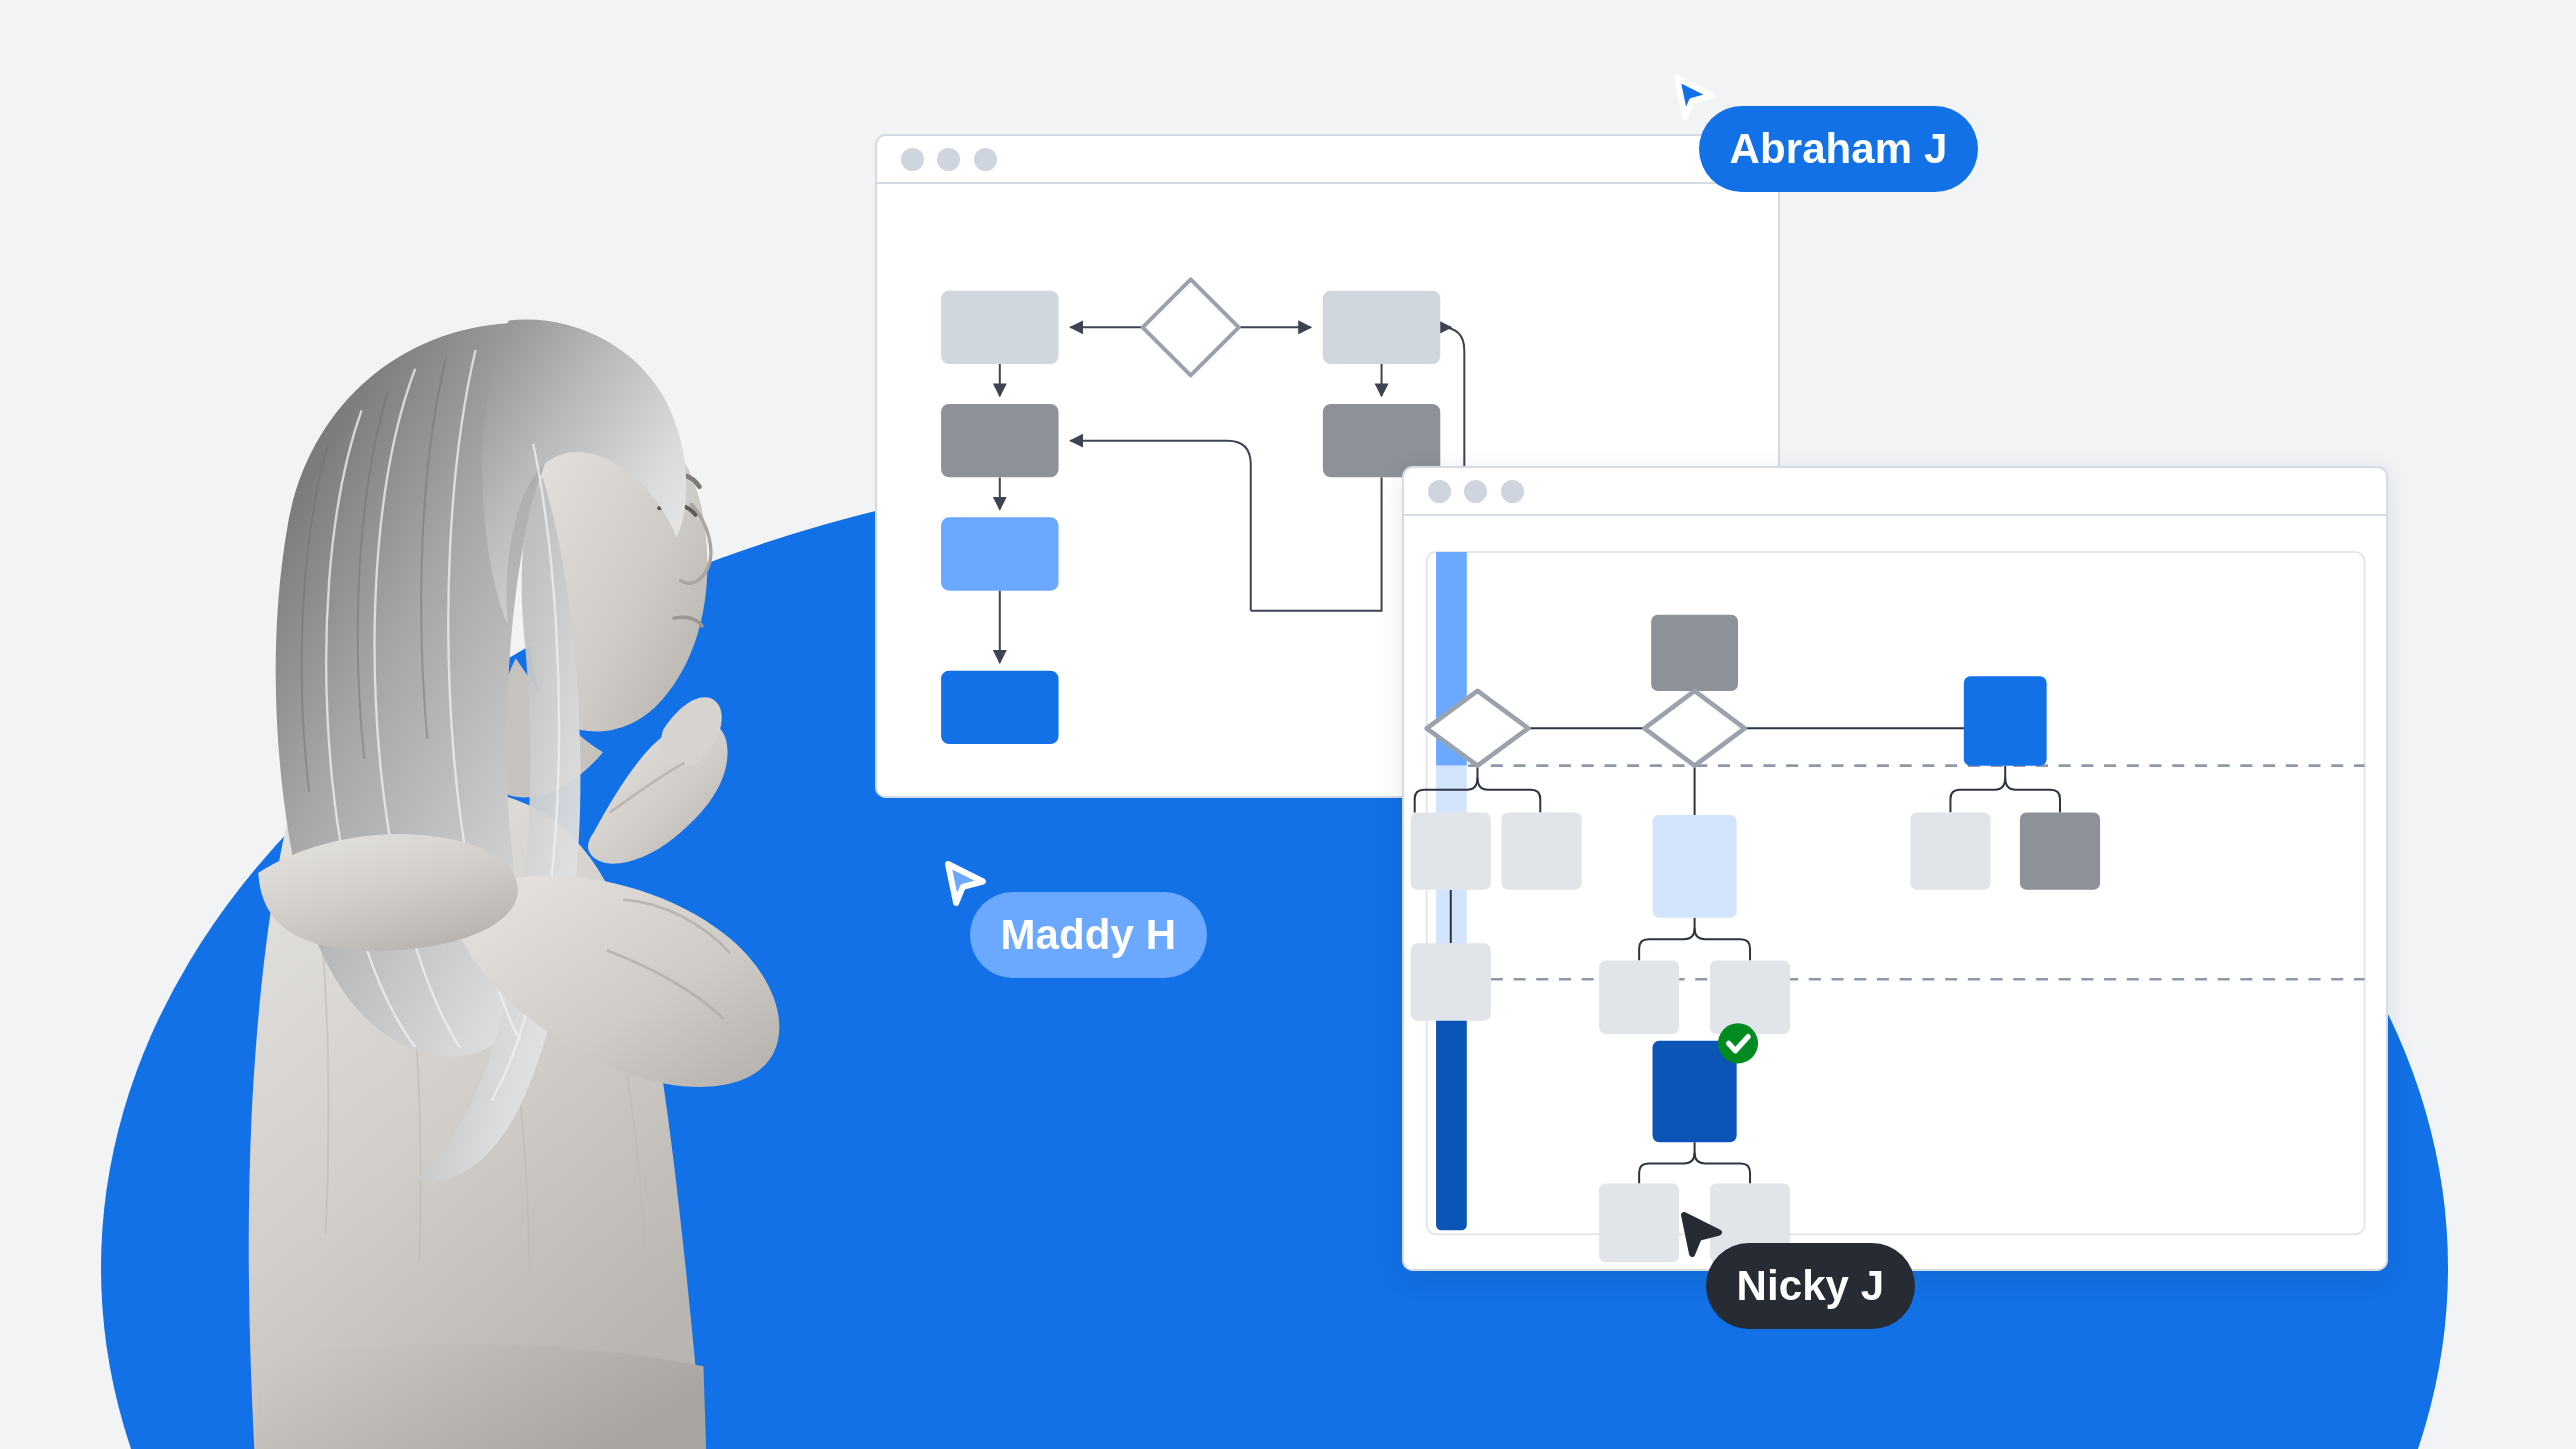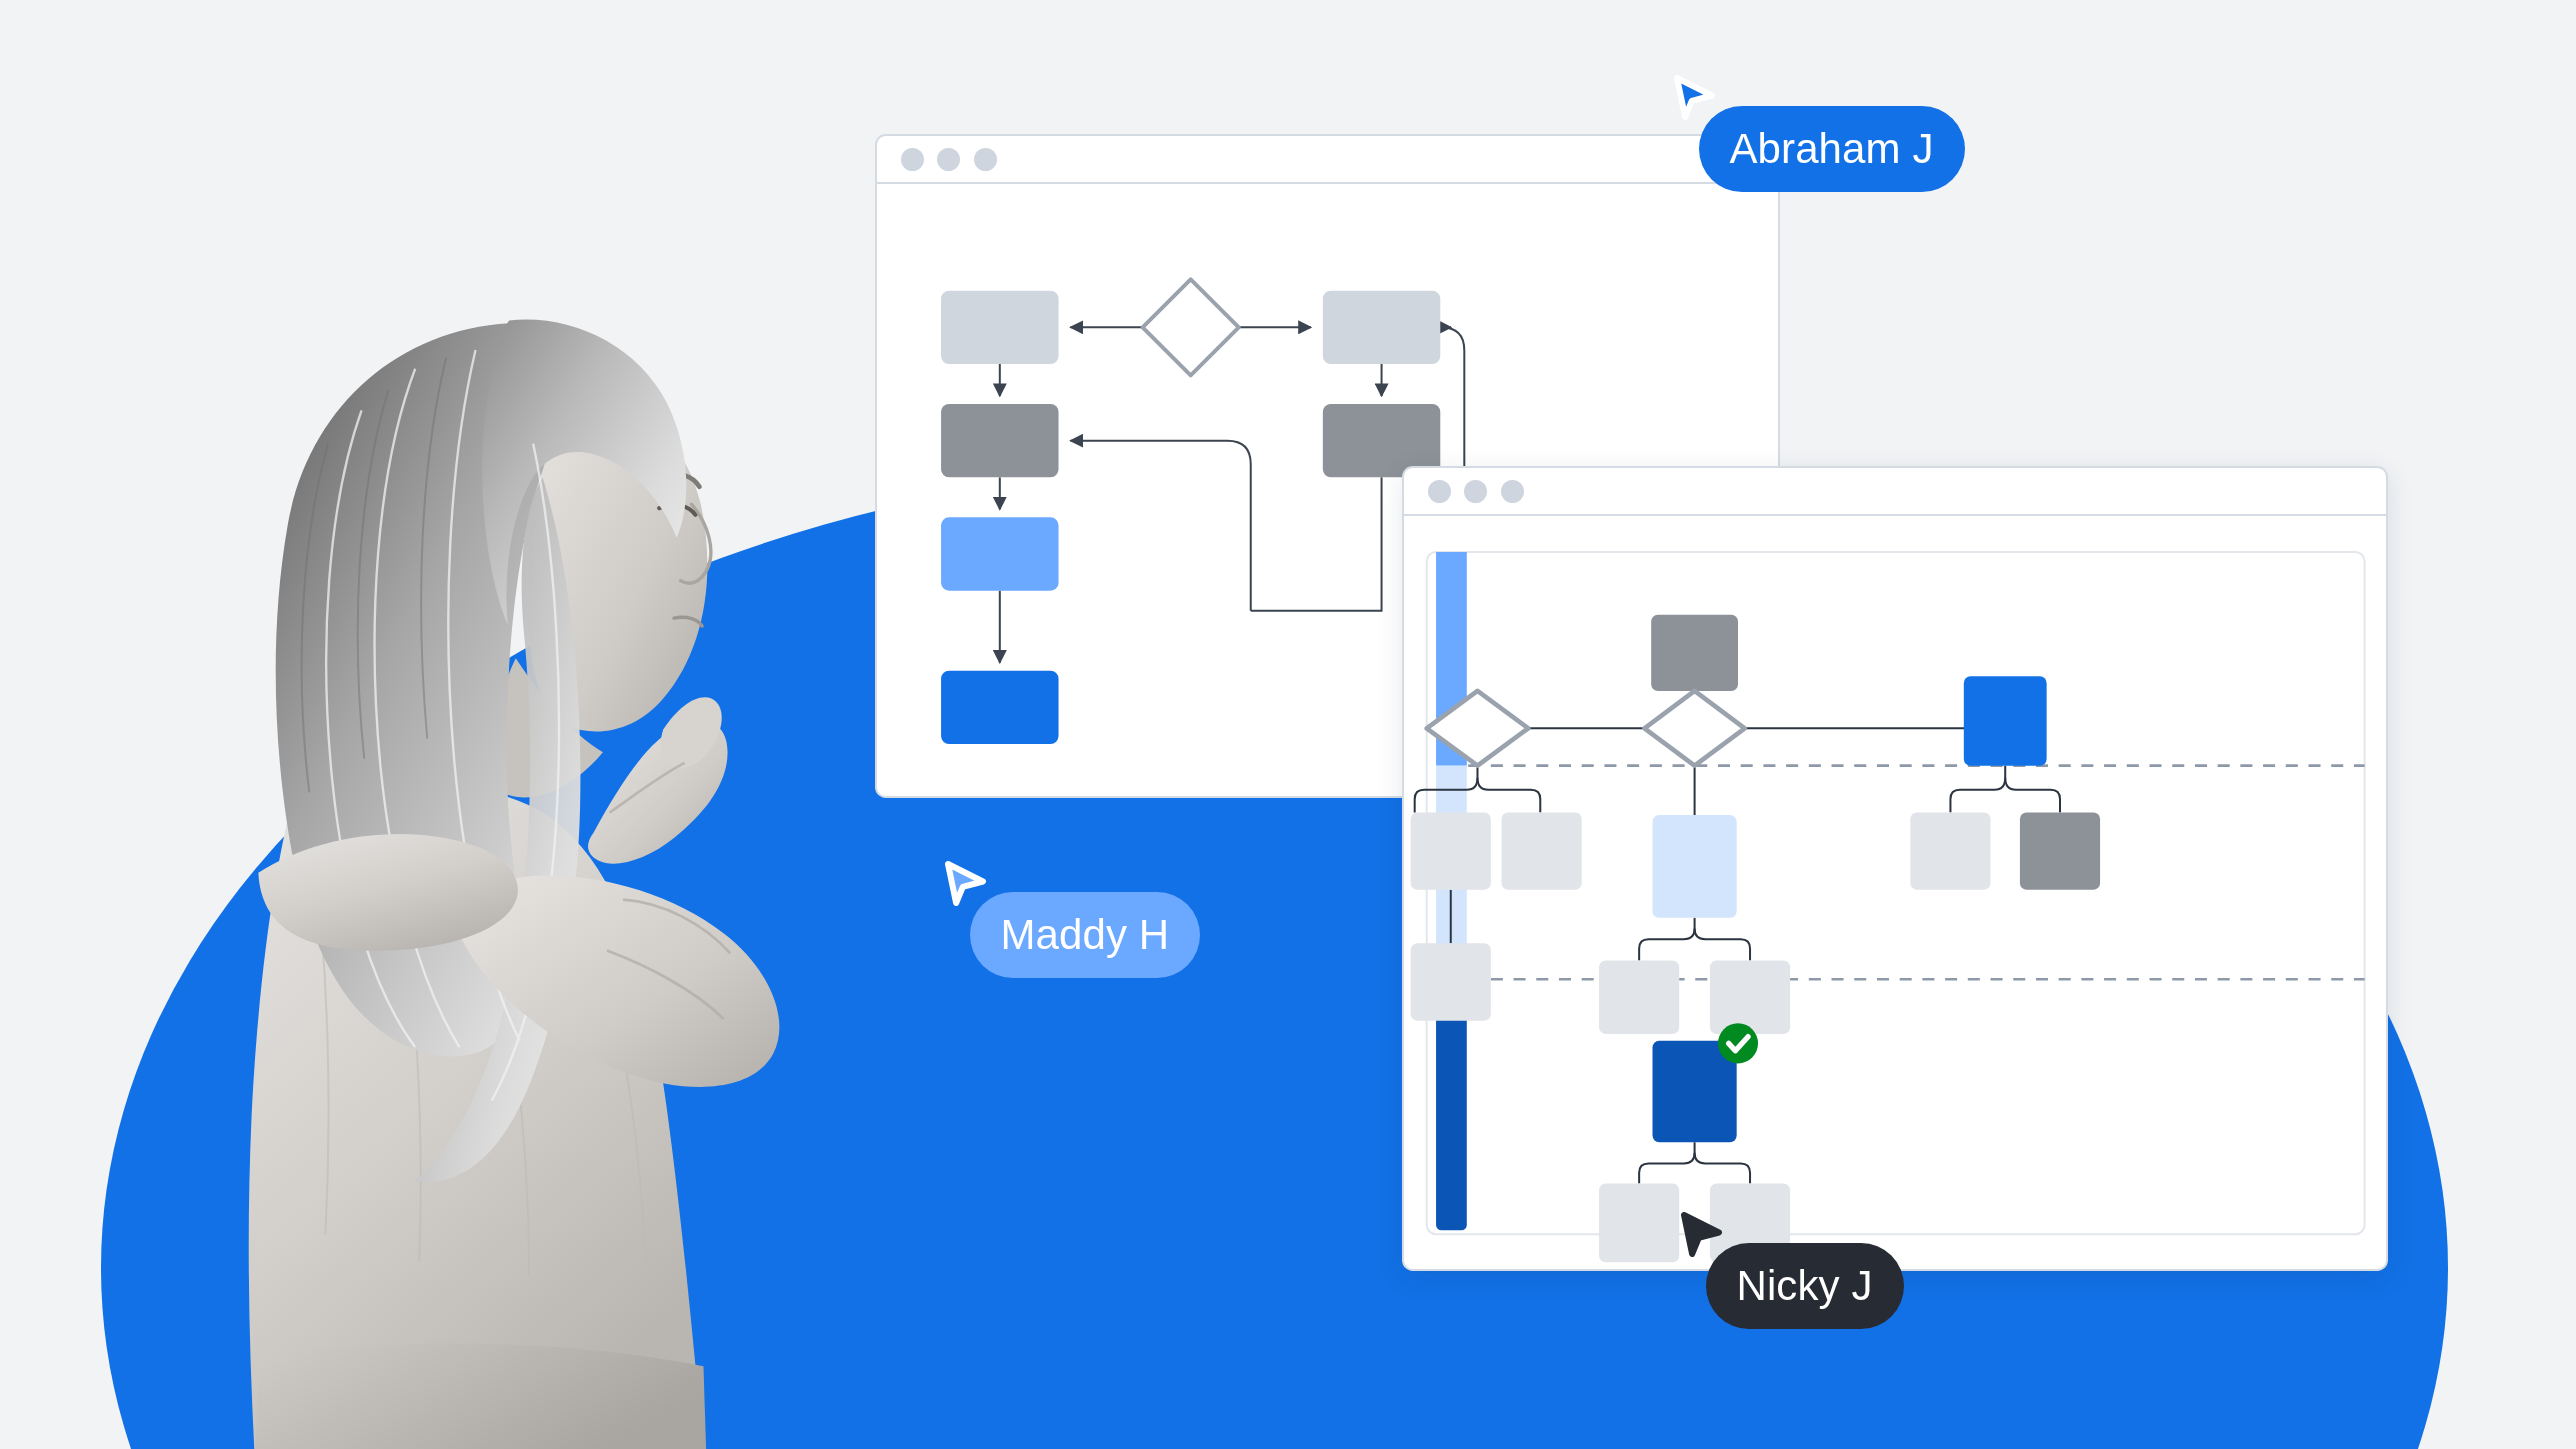--- a/index.html
+++ b/index.html
@@ -32,21 +32,21 @@
   #window-two{left:1402px;top:466px;width:986px;height:805px;z-index:6;
               box-shadow:0 6.7px 27px rgba(20,40,70,.10);}
 
   
   .diagram{position:absolute;left:0;top:0;width:100%;height:100%;}
 
   
   .cursor-tag{position:absolute;display:flex;align-items:flex-start;z-index:30;}
   .cursor-arrow{position:absolute;width:43px;height:47px;}
   .pill{border-radius:670px;display:flex;align-items:center;justify-content:center;
-        color:#FFFFFF;font-size:42px;font-weight:400;letter-spacing:0.1px;
+        color:#FFFFFF;font-size:42px;font-weight:700;letter-spacing:0.1px;
         padding:0 31px;height:86px;white-space:nowrap;box-sizing:border-box;}
   .pill-blue{background:#1271E6;}
   .pill-lightblue{background:#6BA8FF;}
   .pill-dark{background:#272B33;}
 
   #tag-abraham{left:1673px;top:74px;}
   #tag-abraham .pill{margin-left:25.5px;margin-top:32px;}
   #tag-maddy{left:944px;top:860px;}
   #tag-maddy .pill{margin-left:25.5px;margin-top:32px;}
   #tag-nicky{left:1680px;top:1211px;}

